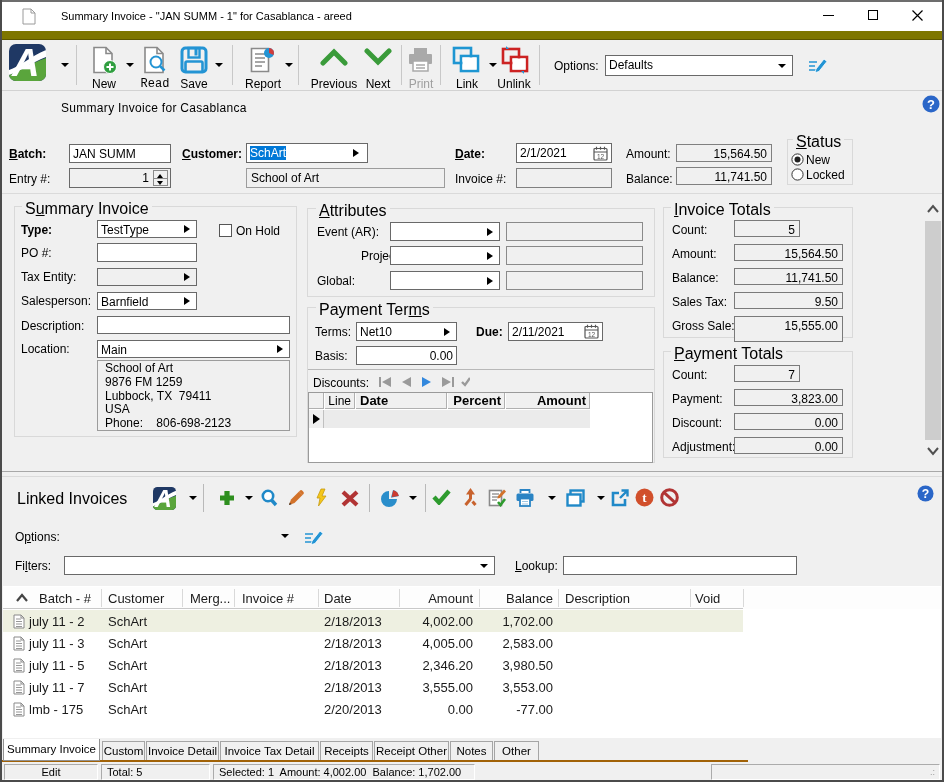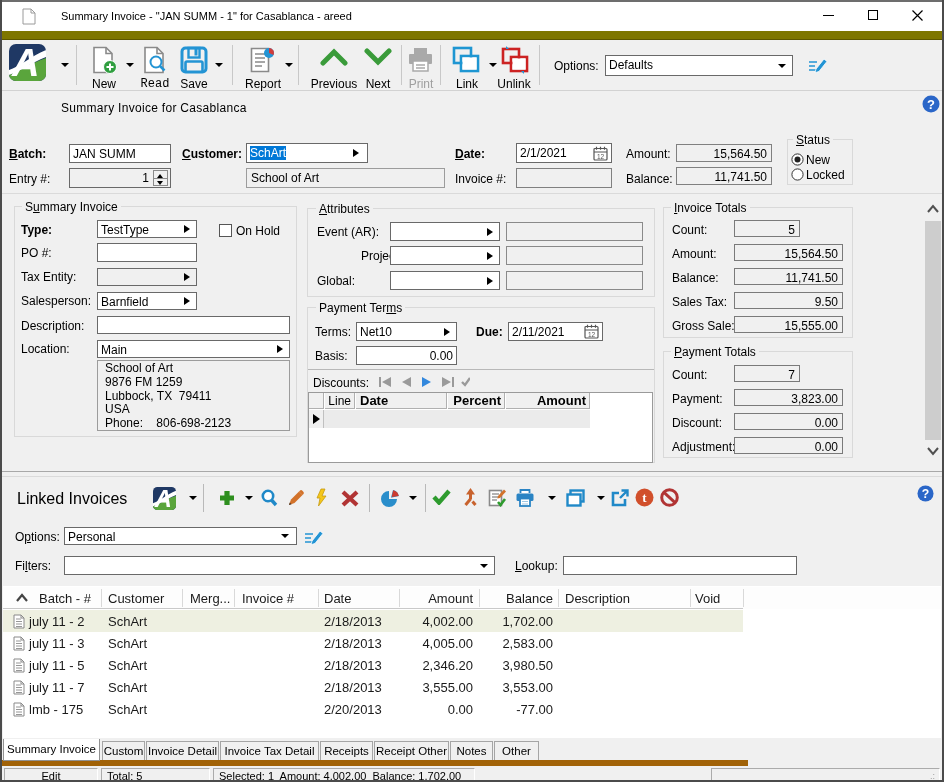--- a/index.html
+++ b/index.html
@@ -5,21 +5,21 @@
 * { margin:0; padding:0; box-sizing:border-box; }
 html,body { width:944px; height:782px; overflow:hidden; }
 body { font-family:"Liberation Sans", sans-serif; font-size:12px; color:#000; }
 #win { position:absolute; left:0; top:0; width:944px; height:782px; background:#f0f0f0; border:1px solid #6b6b6b; }
 .abs { position:absolute; }
 .lbl { position:absolute; font-size:12px; white-space:nowrap; }
 .inp { position:absolute; background:#fff; border:1px solid #696969; font-size:12px; line-height:16px; padding:1px 3px; white-space:nowrap; overflow:hidden; }
 .ro  { position:absolute; background:#f0f0f0; border:1px solid #808080; font-size:12px; line-height:16px; padding:1px 4px; white-space:nowrap; overflow:hidden; }
 .rt { text-align:right; }
 .grp { position:absolute; border:1px solid #d9d9d9; }
-.leg { position:absolute; background:#f0f0f0; padding:0 3px; font-size:12px; white-space:nowrap; }
+.leg { position:absolute; background:#f0f0f0; padding:0 3px; font-size:16px; white-space:nowrap; }
 .rar { position:absolute; width:0; height:0; border-left:6px solid #000; border-top:4px solid transparent; border-bottom:4px solid transparent; }
 .dar { position:absolute; width:0; height:0; border-top:4px solid #000; border-left:4px solid transparent; border-right:4px solid transparent; }
 .sep { position:absolute; width:1px; background:#c8c8c8; }
 .tbtn { position:absolute; text-align:center; font-size:12px; color:#000; }
 .tab { font-size:11.5px; background:#f0f0f0; white-space:nowrap; }
 .sbox { border:1px solid; border-color:#ababab #fff #fff #ababab; padding:1px 5px; line-height:13px; font-size:11px; white-space:nowrap; overflow:hidden; }
 .row { left:0; width:938px; height:22px; }
 </style>
 </head>
 <body>
@@ -283,21 +283,21 @@
   <div class="leg" style="left:669px;top:8px;"><u>I</u>nvoice Totals</div>
   <div class="lbl" style="left:670px;top:30px;">Count:</div>
   <div class="ro rt" style="left:732px;top:27px;width:66px;height:17px;border-color:#7a7a7a;">5</div>
   <div class="lbl" style="left:670px;top:54px;">Amount:</div>
   <div class="ro rt" style="left:732px;top:51px;width:109px;height:17px;border-color:#7a7a7a;">15,564.50</div>
   <div class="lbl" style="left:670px;top:78px;">Balance:</div>
   <div class="ro rt" style="left:732px;top:75px;width:109px;height:17px;border-color:#7a7a7a;">11,741.50</div>
   <div class="lbl" style="left:670px;top:102px;">Sales Tax:</div>
   <div class="ro rt" style="left:732px;top:99px;width:109px;height:17px;border-color:#7a7a7a;">9.50</div>
   <div class="lbl" style="left:670px;top:126px;">Gross Sale:</div>
-  <div class="ro rt" style="left:732px;top:123px;width:109px;height:17px;border-color:#7a7a7a;">15,555.00</div>
+  <div class="ro rt" style="left:732px;top:123px;width:109px;height:26px;border-color:#7a7a7a;">15,555.00</div>
 
   <div class="grp" style="left:661px;top:158px;width:190px;height:107px;"></div>
   <div class="leg" style="left:669px;top:152px;"><u>P</u>ayment Totals</div>
   <div class="lbl" style="left:670px;top:175px;">Count:</div>
   <div class="ro rt" style="left:732px;top:172px;width:66px;height:17px;border-color:#7a7a7a;">7</div>
   <div class="lbl" style="left:670px;top:199px;">Payment:</div>
   <div class="ro rt" style="left:732px;top:196px;width:109px;height:17px;border-color:#7a7a7a;">3,823.00</div>
   <div class="lbl" style="left:670px;top:223px;">Discount:</div>
   <div class="ro rt" style="left:732px;top:220px;width:109px;height:17px;border-color:#7a7a7a;">0.00</div>
   <div class="lbl" style="left:670px;top:247px;">Adjustment:</div>
@@ -415,21 +415,20 @@
     <circle cx="9.5" cy="9.5" r="7.8" fill="none" stroke="#b13434" stroke-width="3"></circle>
     <path d="M4.2 4.6 L14.8 14.4" stroke="#b13434" stroke-width="3"></path>
   </svg>
 
   <svg class="abs" style="left:915px;top:8px;" width="17" height="17" viewBox="0 0 18 18">
     <circle cx="9" cy="9" r="8.5" fill="#2a66c8"></circle>
     <text x="9" y="13.5" font-size="13" font-weight="bold" fill="#fff" text-anchor="middle" font-family="Liberation Sans">?</text>
   </svg>
 
   <div class="lbl" style="left:13px;top:53px;">O<u>p</u>tions:</div>
-  <div class="inp" style="left:62px;top:50px;width:233px;height:18px;">Personal</div>
   <div class="dar" style="left:279px;top:57px;"></div>
   <svg class="abs" style="left:302px;top:51px;" width="20" height="18" viewBox="0 0 20 18">
     <path d="M1 6 h8 M1 10 h6 M1 14 h8" stroke="#2394d4" stroke-width="1.6"></path>
     <path d="M8 13 L16 3 l3 2.4 L11 15.5 l-4 1.2 Z" fill="#2394d4" stroke="#fff" stroke-width="0.8"></path>
   </svg>
 
   <div class="lbl" style="left:13px;top:82px;">Fi<u>l</u>ters:</div>
   <div class="inp" style="left:62px;top:79px;width:431px;height:19px;"></div>
   <div class="dar" style="left:478px;top:87px;"></div>
   <div class="lbl" style="left:513px;top:82px;"><u>L</u>ookup:</div>
@@ -529,21 +528,21 @@
   <div class="abs tab" style="left:1px;top:0;width:97px;height:22px;background:#fff;border:1px solid #919191;border-top:none;z-index:2;text-align:center;line-height:21px;">Summary Invoice</div>
   <div class="abs tab" style="left:100px;top:2px;width:43px;height:19px;border:1px solid #a5a5a5;border-bottom:none;text-align:center;line-height:18px;">Custom</div>
   <div class="abs tab" style="left:144px;top:2px;width:73px;height:19px;border:1px solid #a5a5a5;border-bottom:none;text-align:center;line-height:18px;">Invoice Detail</div>
   <div class="abs tab" style="left:218px;top:2px;width:99px;height:19px;border:1px solid #a5a5a5;border-bottom:none;text-align:center;line-height:18px;">Invoice Tax Detail</div>
   <div class="abs tab" style="left:318px;top:2px;width:53px;height:19px;border:1px solid #a5a5a5;border-bottom:none;text-align:center;line-height:18px;">Receipts</div>
   <div class="abs tab" style="left:372px;top:2px;width:75px;height:19px;border:1px solid #a5a5a5;border-bottom:none;text-align:center;line-height:18px;">Receipt Other</div>
   <div class="abs tab" style="left:448px;top:2px;width:43px;height:19px;border:1px solid #a5a5a5;border-bottom:none;text-align:center;line-height:18px;">Notes</div>
   <div class="abs tab" style="left:492px;top:2px;width:45px;height:19px;border:1px solid #a5a5a5;border-bottom:none;text-align:center;line-height:18px;">Other</div>
 </div>
 
-<div id="statusbar" class="abs" style="left:1px;top:759px;width:746px;height:21px;background:#f0f0f0;border-top:6px solid #a16207;font-size:12px;">
+<div id="statusbar" class="abs" style="left:1px;top:759px;width:746px;height:21px;background:#f0f0f0;border-top:2px solid #a16207;font-size:12px;">
   <div class="abs sbox" style="left:2px;top:2px;width:94px;height:16px;text-align:center;">Edit</div>
   <div class="abs sbox" style="left:99px;top:2px;width:109px;height:16px;">Total: 5</div>
   <div class="abs sbox" style="left:211px;top:2px;width:262px;height:16px;">Selected: 1&nbsp; Amount: 4,002.00&nbsp; Balance: 1,702.00</div>
   <div class="abs sbox" style="left:709px;top:2px;width:229px;height:16px;"></div>
   <div class="abs" style="left:928px;top:5px;width:10px;height:12px;color:#9a9a9a;font-size:9px;">.:</div>
 </div>
 
 </div>
 
 </body></html>

